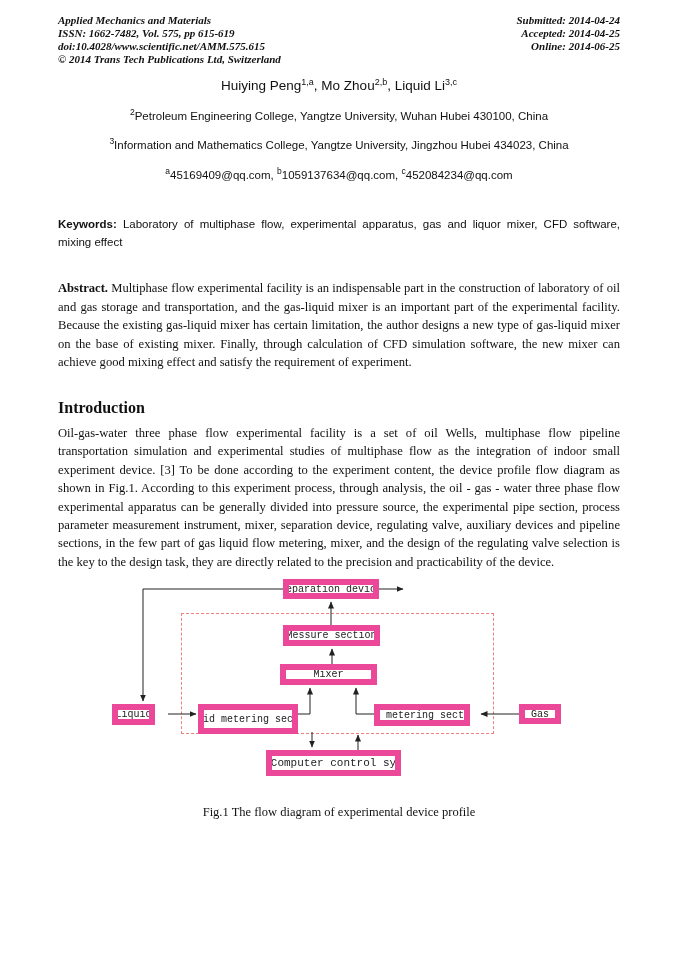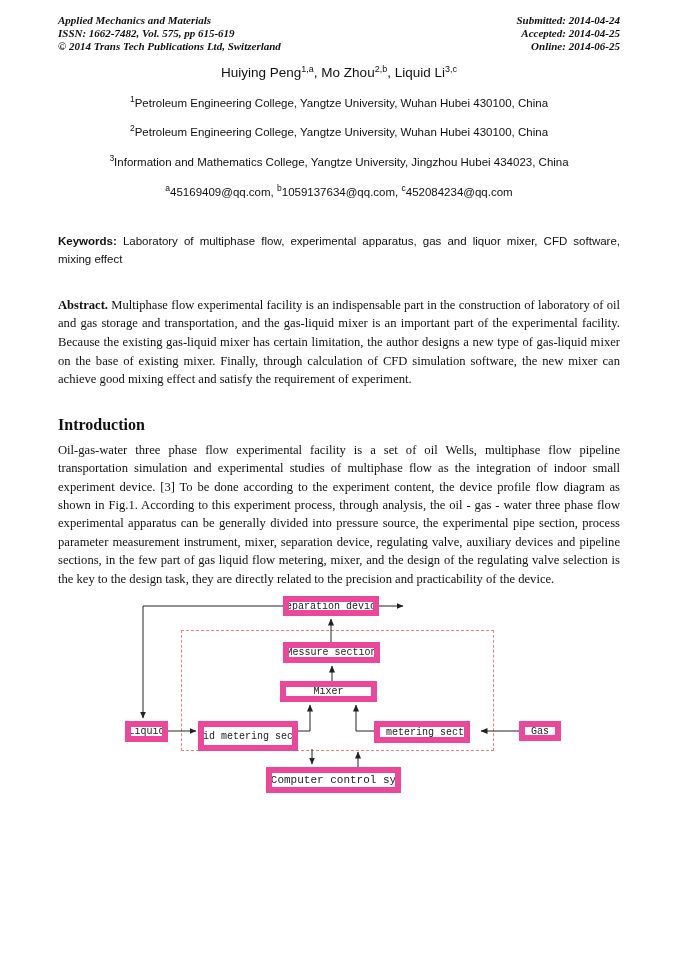--- a/index.html
+++ b/index.html
@@ -99,54 +99,54 @@
     font-size:10px;
     font-family:Liberation Mono, monospace;
     color:#222;
     display:flex;align-items:center;justify-content:center;
     white-space:nowrap;
     overflow:hidden;
   }
   .n-separation{left:225px;top:0px;width:96px;height:20px;}
   .n-measure{left:225px;top:46px;width:97px;height:21px;}
   .n-mixer{left:222px;top:85px;width:97px;height:21px;}
-  .n-liquid{left:67px;top:125px;width:43px;height:21px;}
+  .n-liquid{left:54px;top:125px;width:43px;height:21px;}
   .n-lms{left:140px;top:125px;width:100px;height:30px;font-size:10px;}
   .n-gms{left:316px;top:125px;width:96px;height:22px;text-align:right;}
   .n-gas{left:461px;top:125px;width:42px;height:20px;}
   .n-computer{left:208px;top:171px;width:135px;height:26px;font-size:11px;}
   .fig-caption{
     margin-top:14px;
     text-align:center;
     font-size:12.5px;
   }
 </style>
 </head>
 <body>
 
 <div class="page">
 
   <div class="jheader">
     <div class="left">
       <div>Applied Mechanics and Materials</div>
       <div>ISSN: 1662-7482, Vol. 575, pp 615-619</div>
+      <div>doi:10.4028/www.scientific.net/AMM.575.615</div>
       <div>© 2014 Trans Tech Publications Ltd, Switzerland</div>
     </div>
     <div class="right">
       <div>Submitted: 2014-04-24</div>
       <div>Accepted: 2014-04-25</div>
       <div>Online: 2014-06-25</div>
     </div>
   </div>
 
 
   <div class="authors"><span><span>Huiying Peng</span><sup>1,a</sup><span>, </span></span><span><span>Mo Zhou</span><sup>2,b</sup><span>, </span></span><span><span>Liquid Li</span><sup>3,c</sup><span></span></span></div>
 
   <div class="affil">
-    <div class="affil-line"><sup>1</sup><span>Petroleum Engineering College, Yangtze University, Wuhan Hubei 430100, China</span></div>
     <div class="affil-line"><sup>2</sup><span>Petroleum Engineering College, Yangtze University, Wuhan Hubei 430100, China</span></div>
     <div class="affil-line"><sup>3</sup><span>Information and Mathematics College, Yangtze University, Jingzhou Hubei 434023, China</span></div>
   </div>
 
   <div class="emails"><span><sup>a</sup><span>45169409@qq.com,</span></span>
     <span><sup>b</sup><span>1059137634@qq.com,</span></span>
     <span><sup>c</sup><span>452084234@qq.com</span></span></div>
 
   <div class="keywords">
     <b>Keywords:</b>
@@ -187,14 +187,15 @@
     <div class="node n-separation">Separation device</div>
     <div class="node n-measure">Messure section</div>
     <div class="node n-mixer">Mixer</div>
     <div class="node n-liquid">Liquid</div>
     <div class="node n-lms">Liquid metering section</div>
     <div class="node n-gms">Gas metering section</div>
     <div class="node n-gas">Gas</div>
     <div class="node n-computer">The Computer control system</div>
   </div>
 
+  <div class="fig-caption">Fig.1 The flow diagram of experimental device profile</div>
 
 </div>
 
 </body></html>

